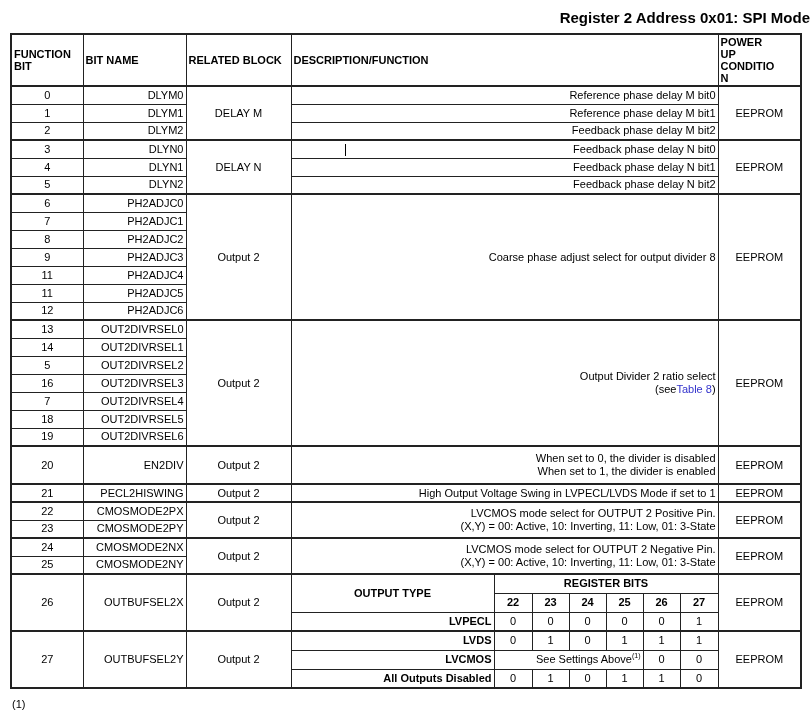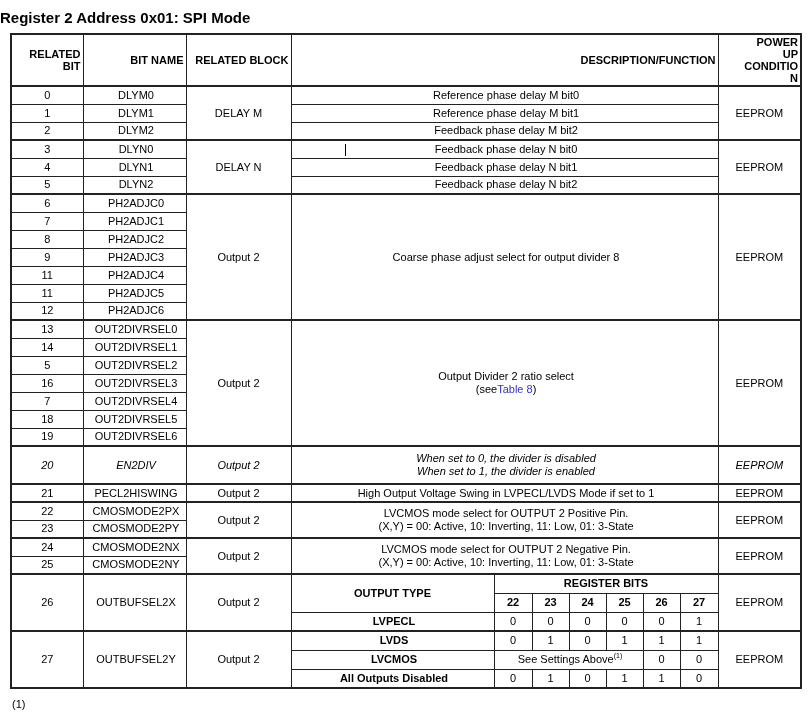--- a/index.html
+++ b/index.html
@@ -2,48 +2,48 @@
 <html><head>
 <meta charset="utf-8">
 <style>
   html,body{margin:0;padding:0;}
   body{
     width:810px;height:726px;background:#ffffff;color:#000;
     font-family:"Liberation Sans","DejaVu Sans",sans-serif;
     overflow:hidden;
   }
   .title{
-    text-align:left;font-weight:bold;font-size:15px;
+    text-align:right;font-weight:bold;font-size:15px;
     padding:9px 0 7px 0;letter-spacing:0;
   }
   table.reg{
     border-collapse:collapse;table-layout:fixed;
     margin-left:10px;width:790px;font-size:11px;
   }
   .reg th,.reg td{
     border:1px solid #222;padding:0 2px;vertical-align:middle;
     overflow:hidden;line-height:13px;
   }
   .reg{border:2px solid #222;}
   .reg thead th{
-    font-weight:bold;text-align:right;white-space:pre-line;
+    font-weight:bold;text-align:left;white-space:pre-line;
     line-height:12px;border-bottom:2px solid #222;
   }
   tr.g>td,tr.g>th{border-top:2px solid #222;}
   .c{text-align:center;}
-  .l{text-align:center;padding-left:5px !important;}
+  .l{text-align:right;padding-left:5px !important;}
   .b{font-weight:bold;}
   .pl{white-space:pre-line;}
   .rel{position:relative;}
   .caret{position:absolute;left:53px;top:3px;width:1px;height:12px;background:#000;}
   a.link{color:#3333cc;text-decoration:none;cursor:pointer;}
   sup.fn{font-size:7px;vertical-align:super;line-height:0;}
   tr.hh{height:52px;}
   tr.h18{height:18px;}
-  tr.h32{height:38px;font-style:italic;}
+  tr.h32{height:38px;}
   tr.h19{height:19px;}
   .footnote{
     font-size:11px;margin:9px 0 0 12px;display:flex;gap:16px;line-height:13px;
   }
 </style>
 </head>
 <body>
 
 <div class="title">Register 2 Address 0x01: SPI Mode</div>
 
@@ -56,21 +56,21 @@
     <col style="width:38px">
       <col style="width:37px">
       <col style="width:37px">
     <col style="width:37px">
       <col style="width:37px">
       <col style="width:38px">
     <col style="width:83px">
   </colgroup>
   <thead>
     <tr class="hh">
-      <th>RELATED
+      <th>FUNCTION
 BIT</th>
       <th>BIT NAME</th>
       <th>RELATED BLOCK</th>
       <th colspan="7">DESCRIPTION/FUNCTION</th>
       <th>POWER
 UP
 CONDITIO
 N</th>
     </tr>
   </thead>

